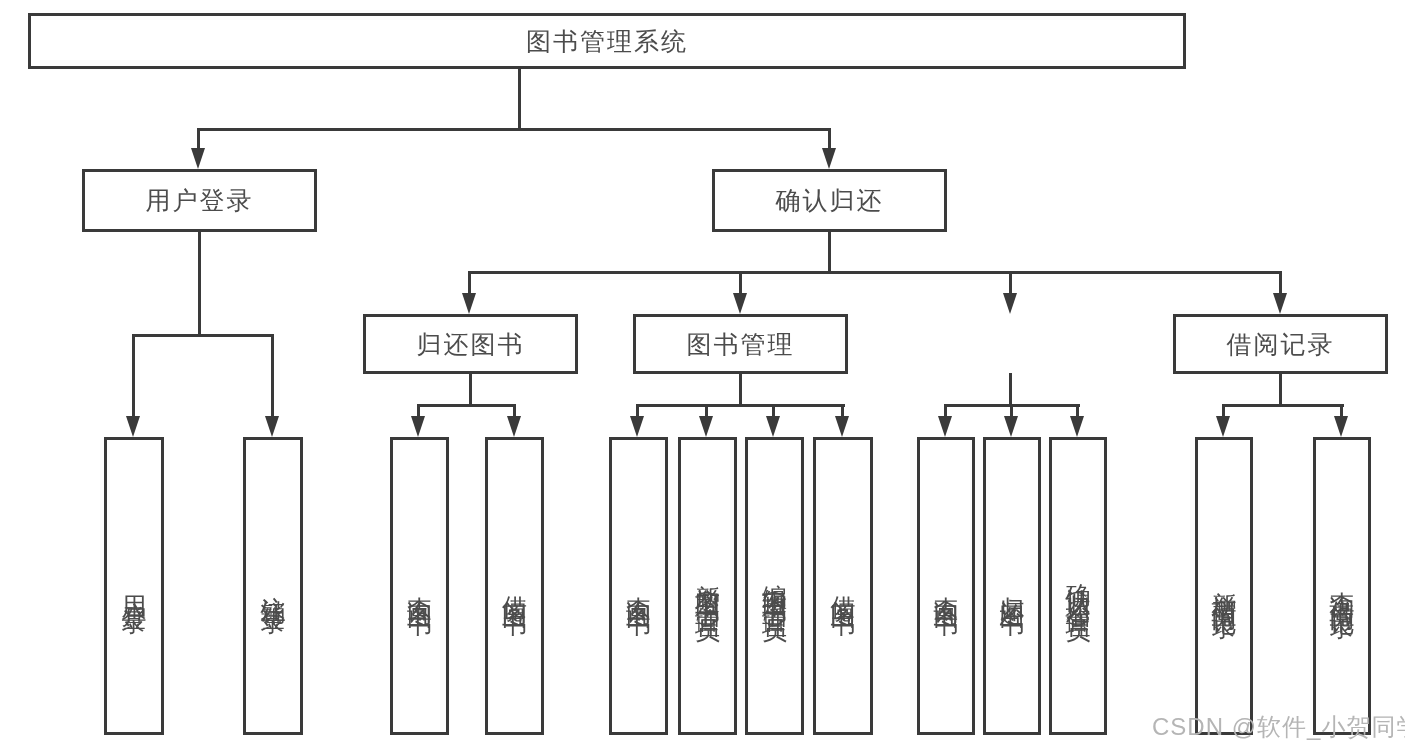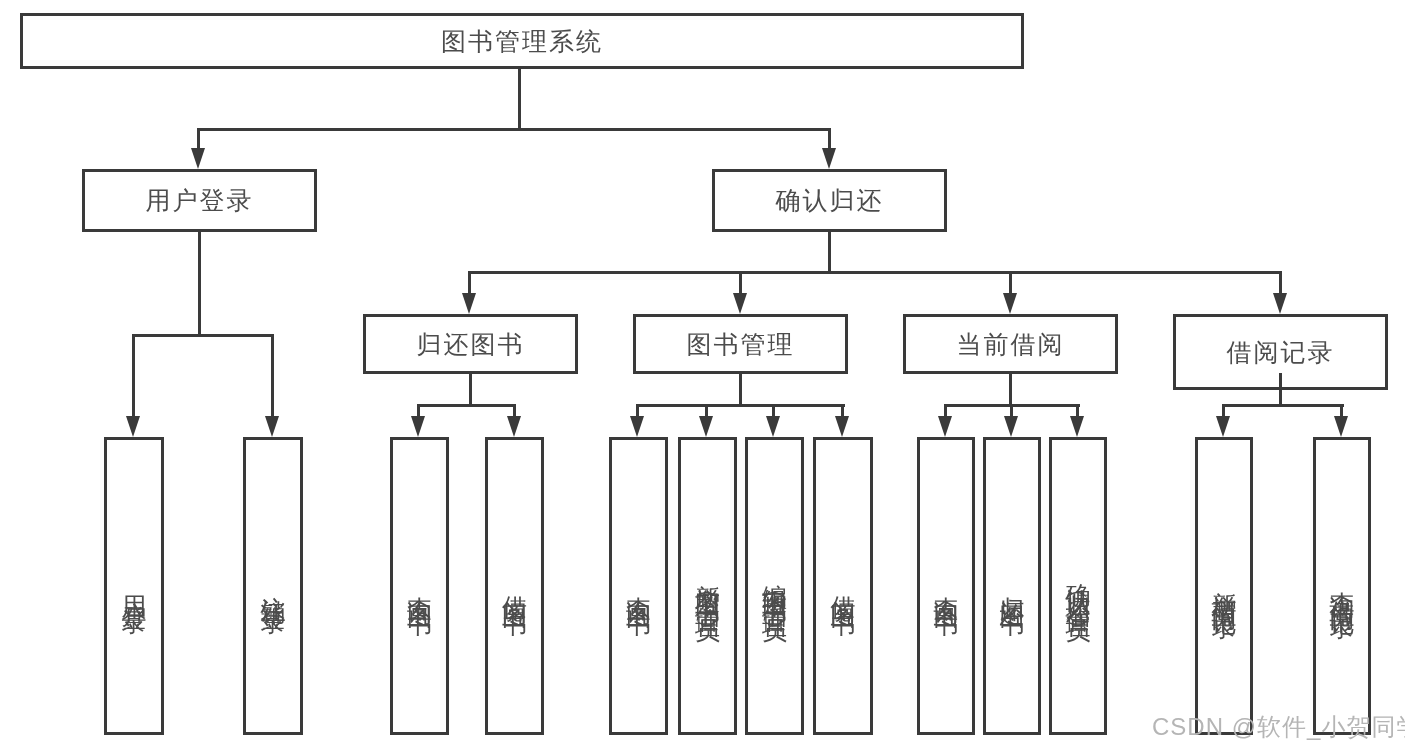--- a/index.html
+++ b/index.html
@@ -48,21 +48,21 @@
     color:#b5b5b5;
     letter-spacing:1px;
     white-space:nowrap;
   }
 </style>
 </head>
 <body>
 
 <div id="stage">
 
-  <div class="box" style="left:20px;top:13px;width:1004px;height:56px">
+  <div class="box" style="left:28px;top:13px;width:1158px;height:56px">
     <span class="lbl">图书管理系统</span>
   </div>
 
   <div class="vl" style="left:518px;top:69px;height:60px"></div>
   <div class="hl" style="left:197px;top:128px;width:634px"></div>
   <div class="vl" style="left:197px;top:128px;height:24px"></div>
   <div class="ar" style="left:191px;top:148px"></div>
   <div class="vl" style="left:828px;top:128px;height:24px"></div>
   <div class="ar" style="left:822px;top:148px"></div>
 
@@ -90,24 +90,21 @@
   <div class="ar" style="left:1003px;top:293px"></div>
   <div class="vl" style="left:1279px;top:271px;height:25px"></div>
   <div class="ar" style="left:1273px;top:293px"></div>
 
   <div class="box" style="left:363px;top:314px;width:215px;height:60px">
     <span class="lbl">归还图书</span>
   </div>
   <div class="box" style="left:633px;top:314px;width:215px;height:60px">
     <span class="lbl">图书管理</span>
   </div>
-  <div class="box" style="left:903px;top:314px;width:215px;height:60px">
-    <span class="lbl">当前借阅</span>
-  </div>
-  <div class="box" style="left:1173px;top:314px;width:215px;height:76px">
+  <div class="box" style="left:1173px;top:314px;width:215px;height:60px">
     <span class="lbl">借阅记录</span>
   </div>
 
   <div class="vl" style="left:469px;top:373px;height:33px"></div>
   <div class="hl" style="left:417px;top:404px;width:99px"></div>
   <div class="vl" style="left:417px;top:404px;height:18px"></div>
   <div class="ar" style="left:411px;top:416px"></div>
   <div class="vl" style="left:513px;top:404px;height:18px"></div>
   <div class="ar" style="left:507px;top:416px"></div>
 

